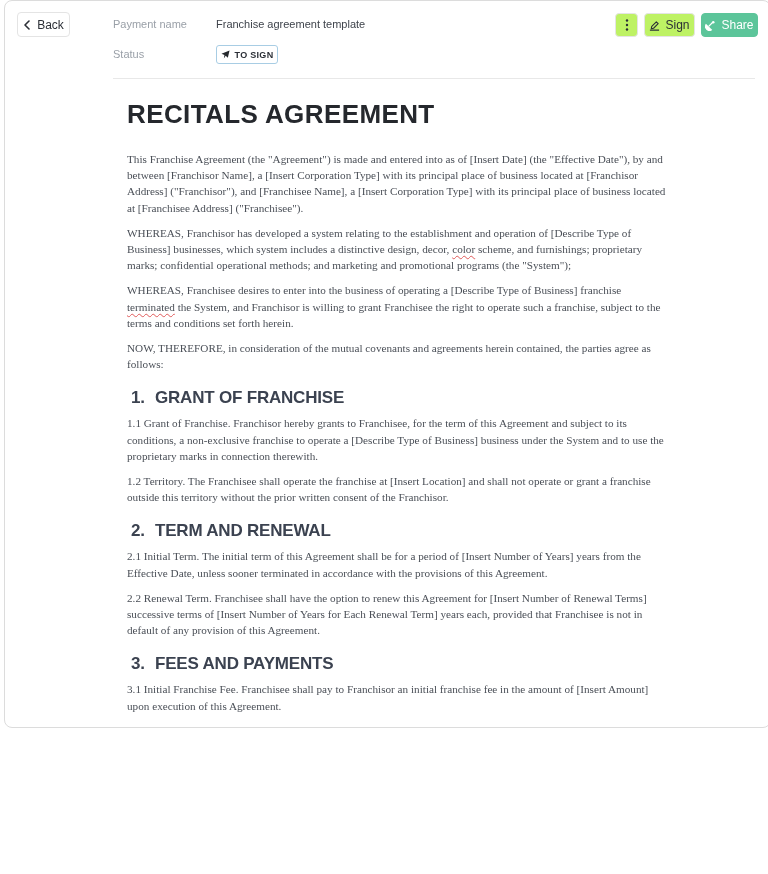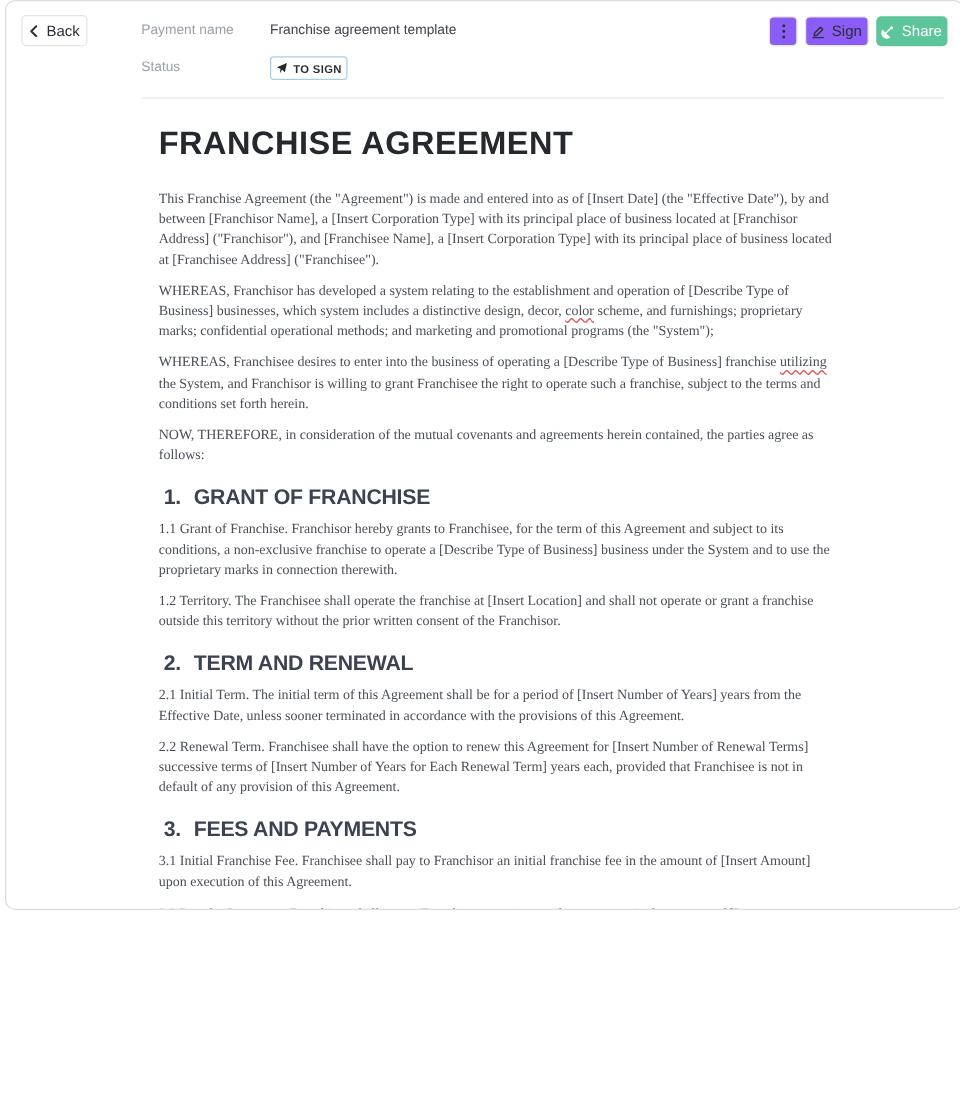--- a/index.html
+++ b/index.html
@@ -25,21 +25,21 @@
   }
   .status-badge {
     position: absolute; left: 211px; top: 44px; height: 19px; width: 62px;
     border: 1px solid #a8cde4; border-radius: 3px; background: #fff;
     display: flex; align-items: center; justify-content: center; gap: 5px;
     font-size: 9px; font-weight: bold; color: #2b2f36; letter-spacing: 0.3px;
   }
   .status-badge svg { width: 9px; height: 9px; }
   .top-actions { position: absolute; top: 12px; right: 12px; display: flex; gap: 6px; }
   .btn {
-    height: 24px; border: 1px solid #e4e4e4; border-radius: 4px; background: #8b5cf6;
+    height: 24px; border: 1px solid #e4e4e4; border-radius: 4px; background: #bef264;
     display: flex; align-items: center; justify-content: center; gap: 5px;
     font-size: 12px; color: #2b2f36; cursor: pointer;
   }
   .btn.more { width: 23px; }
   .btn.sign { width: 51px; }
   .btn.share { width: 57px; background: #5cc59a; border-color: #5cc59a; color: #fff; }
   .btn svg { width: 11px; height: 11px; }
   .divider {
     position: absolute; left: 108px; top: 77px; width: 642px; height: 1px; background: #e8e8e8;
   }
@@ -112,25 +112,25 @@
           <path d="M4 7 L8 3" stroke="#fff" stroke-width="1.3"></path>
           <circle cx="9" cy="2.5" r="1.4" fill="#fff"></circle>
         </svg>
       <span>Share</span>
     </div>
   </div>
 
   <div class="divider"></div>
 
   <div class="doc">
-    <h1>FRANCHISE AGREEMENT</h1>
+    <h1>RECITALS AGREEMENT</h1>
     <p>This Franchise Agreement (the "Agreement") is made and entered into as of [Insert Date] (the "Effective Date"), by and between [Franchisor Name], a [Insert Corporation Type] with its principal place of business located at [Franchisor Address] ("Franchisor"), and [Franchisee Name], a [Insert Corporation Type] with its principal place of business located at [Franchisee Address] ("Franchisee").</p>
 
     <p><span>WHEREAS, Franchisor has developed a system relating to the establishment and operation of [Describe Type of Business] businesses, which system includes a distinctive design, decor, </span><span class="spell">color</span><span> scheme, and furnishings; proprietary marks; confidential operational methods; and marketing and promotional programs (the "System");</span></p>
-    <p><span>WHEREAS, Franchisee desires to enter into the business of operating a [Describe Type of Business] franchise </span><span class="spell">utilizing</span><span> the System, and Franchisor is willing to grant Franchisee the right to operate such a franchise, subject to the terms and conditions set forth herein.</span></p>
+    <p><span>WHEREAS, Franchisee desires to enter into the business of operating a [Describe Type of Business] franchise </span><span class="spell">terminated</span><span> the System, and Franchisor is willing to grant Franchisee the right to operate such a franchise, subject to the terms and conditions set forth herein.</span></p>
     <p>NOW, THEREFORE, in consideration of the mutual covenants and agreements herein contained, the parties agree as follows:</p>
 
     <h3><span class="num">1.</span><span>GRANT OF FRANCHISE</span></h3>
     <p>1.1 Grant of Franchise. Franchisor hereby grants to Franchisee, for the term of this Agreement and subject to its conditions, a non-exclusive franchise to operate a [Describe Type of Business] business under the System and to use the proprietary marks in connection therewith.</p>
     <p>1.2 Territory. The Franchisee shall operate the franchise at [Insert Location] and shall not operate or grant a franchise outside this territory without the prior written consent of the Franchisor.</p>
 
     <h3><span class="num">2.</span><span>TERM AND RENEWAL</span></h3>
     <p>2.1 Initial Term. The initial term of this Agreement shall be for a period of [Insert Number of Years] years from the Effective Date, unless sooner terminated in accordance with the provisions of this Agreement.</p>
     <p>2.2 Renewal Term. Franchisee shall have the option to renew this Agreement for [Insert Number of Renewal Terms] successive terms of [Insert Number of Years for Each Renewal Term] years each, provided that Franchisee is not in default of any provision of this Agreement.</p>
 

